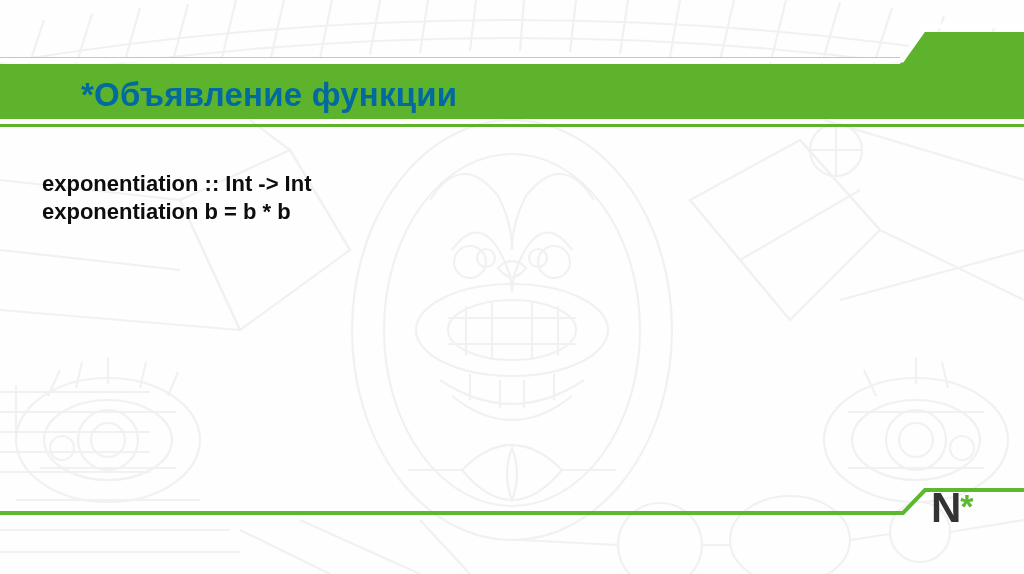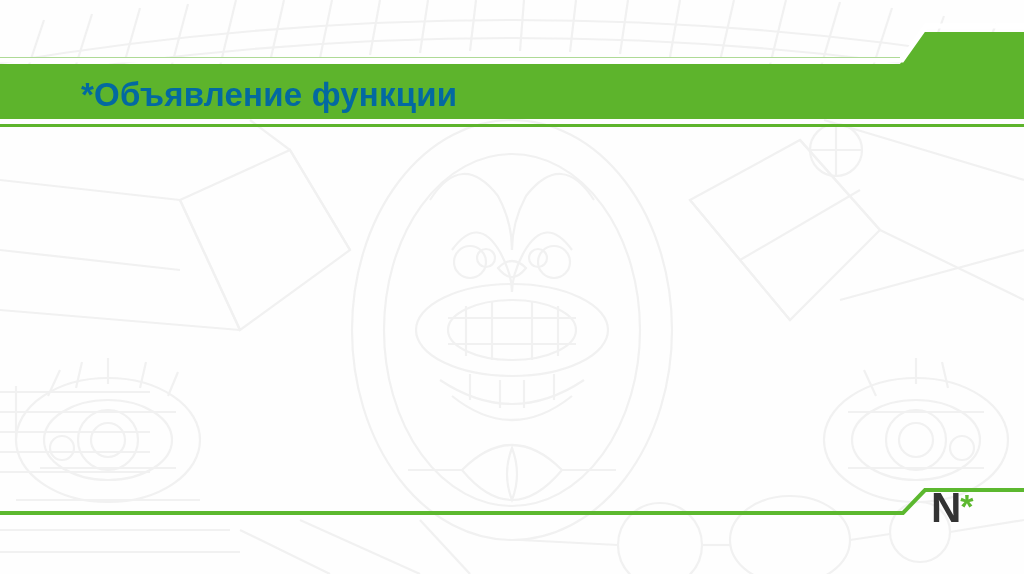--- a/index.html
+++ b/index.html
@@ -250,20 +250,24 @@
       <path d="M0 64 L 900 64 L 922 32 L 1024 32 L 1024 119 L 0 119 Z" fill="#5db42c"></path>
 
       <path d="M0 60 L 902 60 L 926 26 L 1024 26" fill="none" stroke="#ffffff" stroke-width="5"></path>
 
       <rect x="0" y="124" width="1024" height="3" fill="#5db42c"></rect>
     </svg>
   </div>
 
   <div class="header-title">*Объявление функции</div>
 
+  <div class="content">
+    <div class="code-line">exponentiation :: Int -&gt; Int</div>
+    <div class="code-line">exponentiation b = b * b</div>
+  </div>
 
   <div class="footer-zone">
     <svg width="1024" height="60" xmlns="http://www.w3.org/2000/svg">
       <path d="M0 43 L 903 43 L 925 20 L 1024 20" fill="none" stroke="#5cb82f" stroke-width="4"></path>
     </svg>
   </div>
 
   <div class="logo">
     <span class="logo-n">N</span><span class="logo-star">*</span>
   </div>

